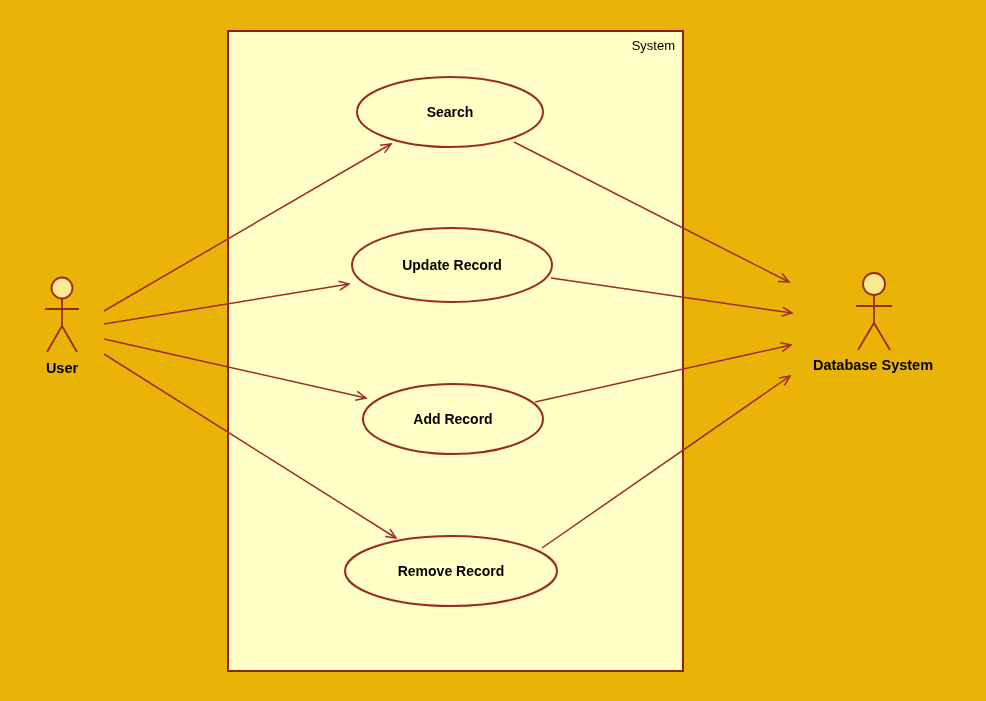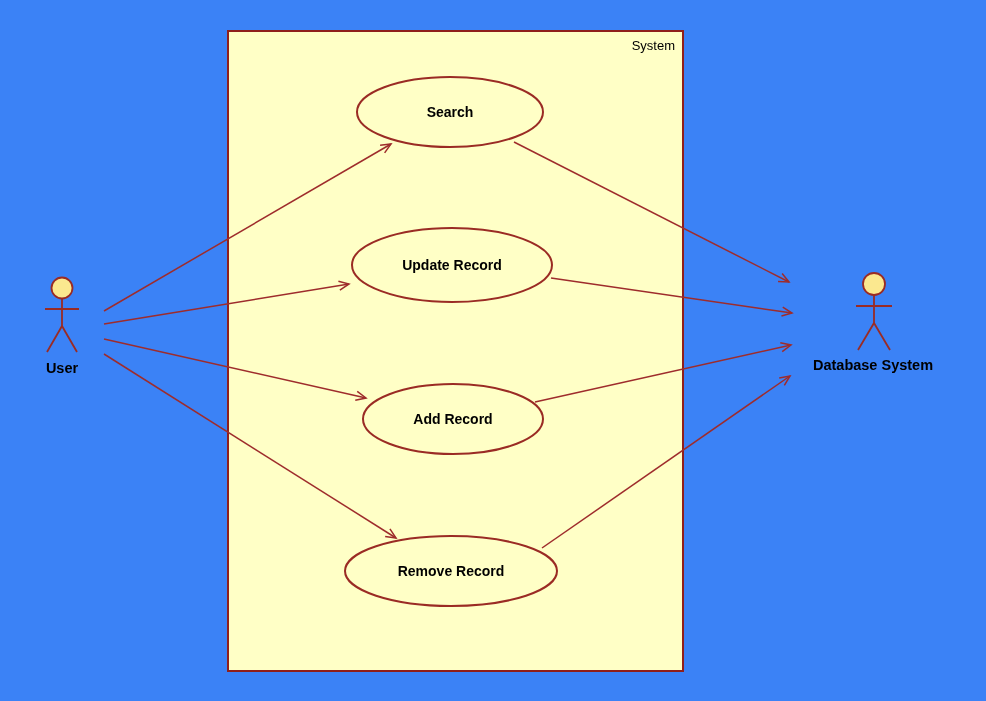--- a/index.html
+++ b/index.html
@@ -5,21 +5,21 @@
   html, body {
     margin: 0;
     padding: 0;
     background: #ffffff;
     font-family: "Liberation Sans", "DejaVu Sans", sans-serif;
   }
   .canvas {
     position: relative;
     width: 986px;
     height: 701px;
-    background: #3b82f6;
+    background: #eab308;
     overflow: hidden;
   }
   svg { display: block; }
   .boundary {
     fill: #FFFFC6;
     stroke: #8F1F1B;
     stroke-width: 2;
   }
   .usecase {
     fill: #FFFFC6;

